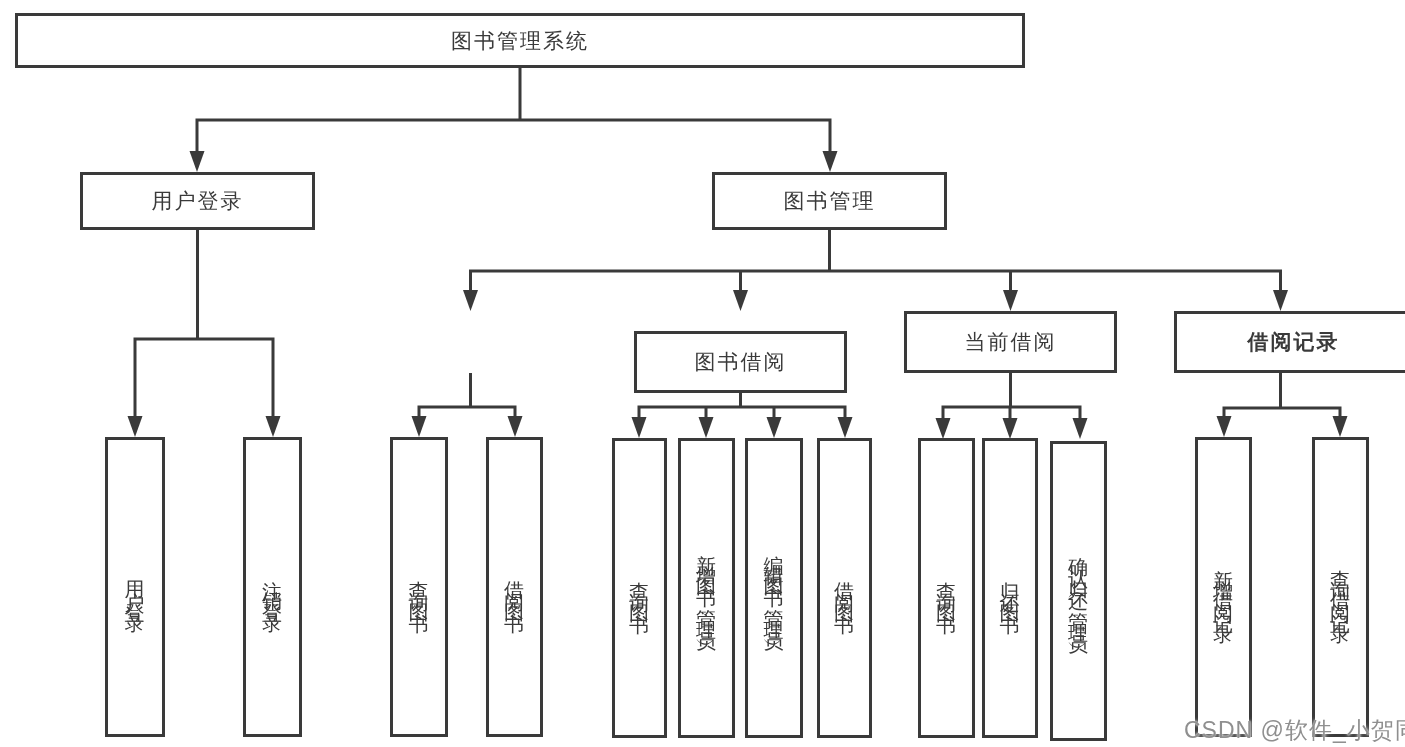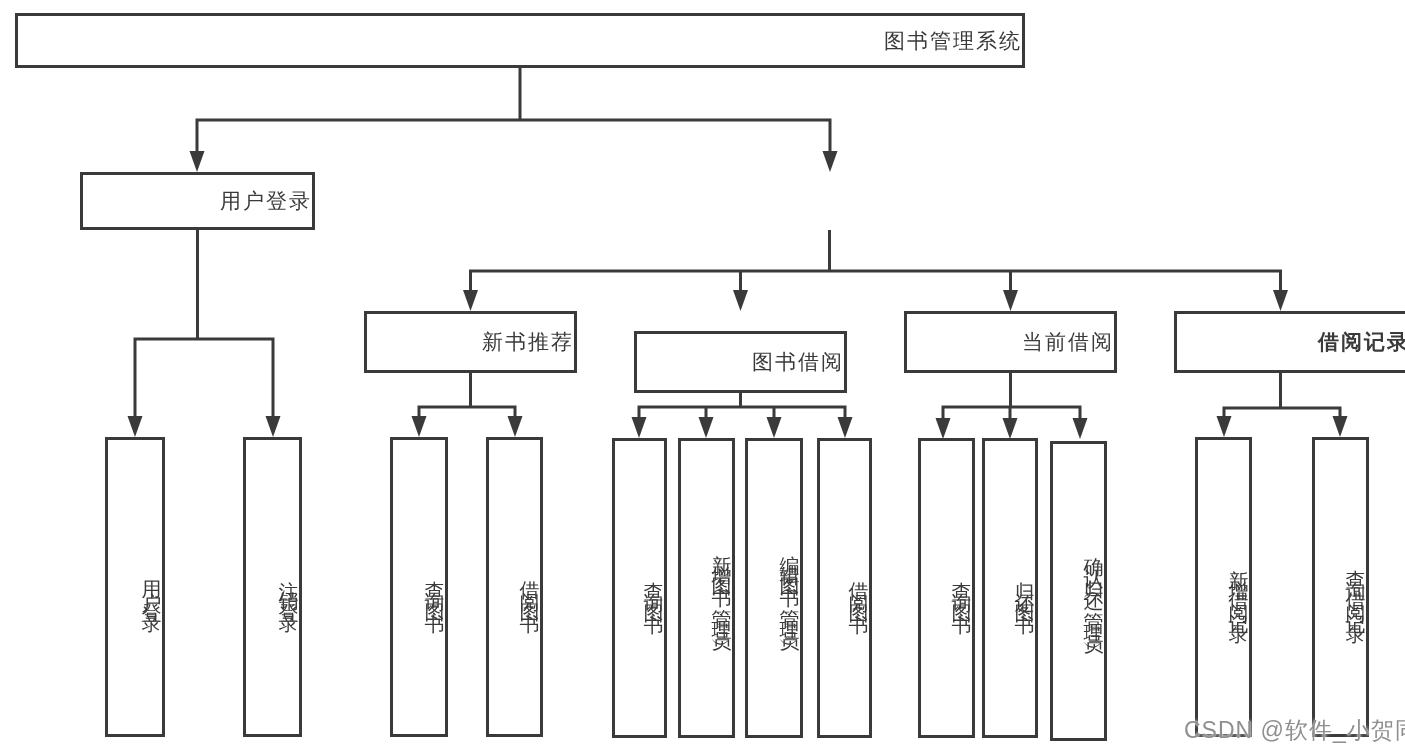--- a/index.html
+++ b/index.html
@@ -23,21 +23,21 @@
     width: 1405px;
     height: 747px;
   }
   .box {
     position: absolute;
     box-sizing: border-box;
     background: #ffffff;
     border: 3px solid #3a3a3a;
     display: flex;
     align-items: center;
-    justify-content: flex-end;
+    justify-content: center;
   }
   .hbox {
     font-size: 21px;
     letter-spacing: 2px;
     white-space: nowrap;
   }
   .vbox span {
     writing-mode: vertical-rl;
     text-orientation: mixed;
     font-size: 20px;
@@ -94,24 +94,24 @@
     </g>
   </svg>
 
   <div class="box hbox" style="left:15px; top:13px; width:1010px; height:55px;">
     <span>图书管理系统</span>
   </div>
 
   <div class="box hbox" style="left:80px; top:172px; width:235px; height:58px;">
     <span>用户登录</span>
   </div>
+  <div class="box hbox" style="left:712px; top:172px; width:235px; height:58px;">
+    <span>图书管理</span>
+  </div>
 
-  <div class="box hbox" style="left:364px; top:311px; width:213px; height:62px;">
-    <span>新书推荐</span>
-  </div>
   <div class="box hbox" style="left:634px; top:311px; width:213px; height:62px;margin-top:20px;">
     <span>图书借阅</span>
   </div>
   <div class="box hbox" style="left:904px; top:311px; width:213px; height:62px;font-family:Liberation Serif, serif;">
     <span>当前借阅</span>
   </div>
   <div class="box hbox" style="left:1174px; top:311px; width:239px; height:62px;font-weight:bold;">
     <span>借阅记录</span>
   </div>
 

